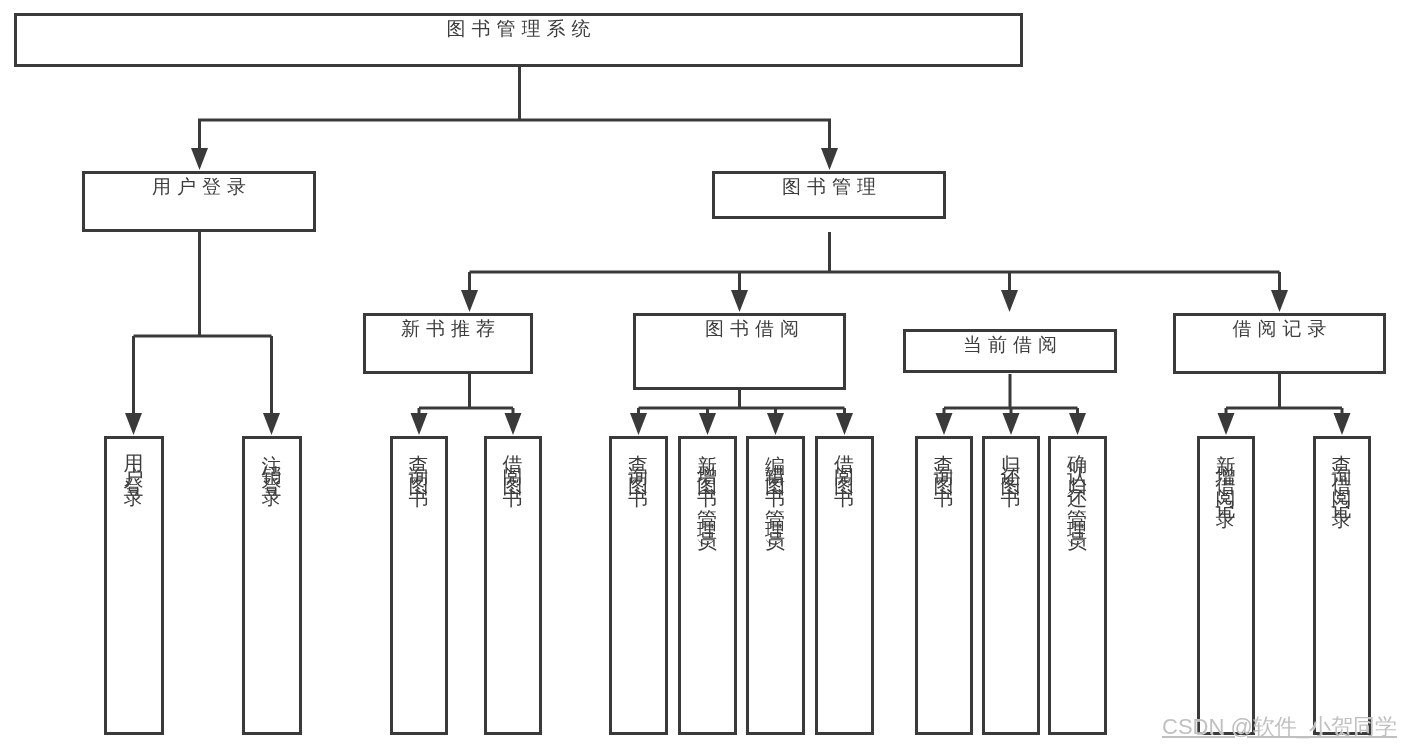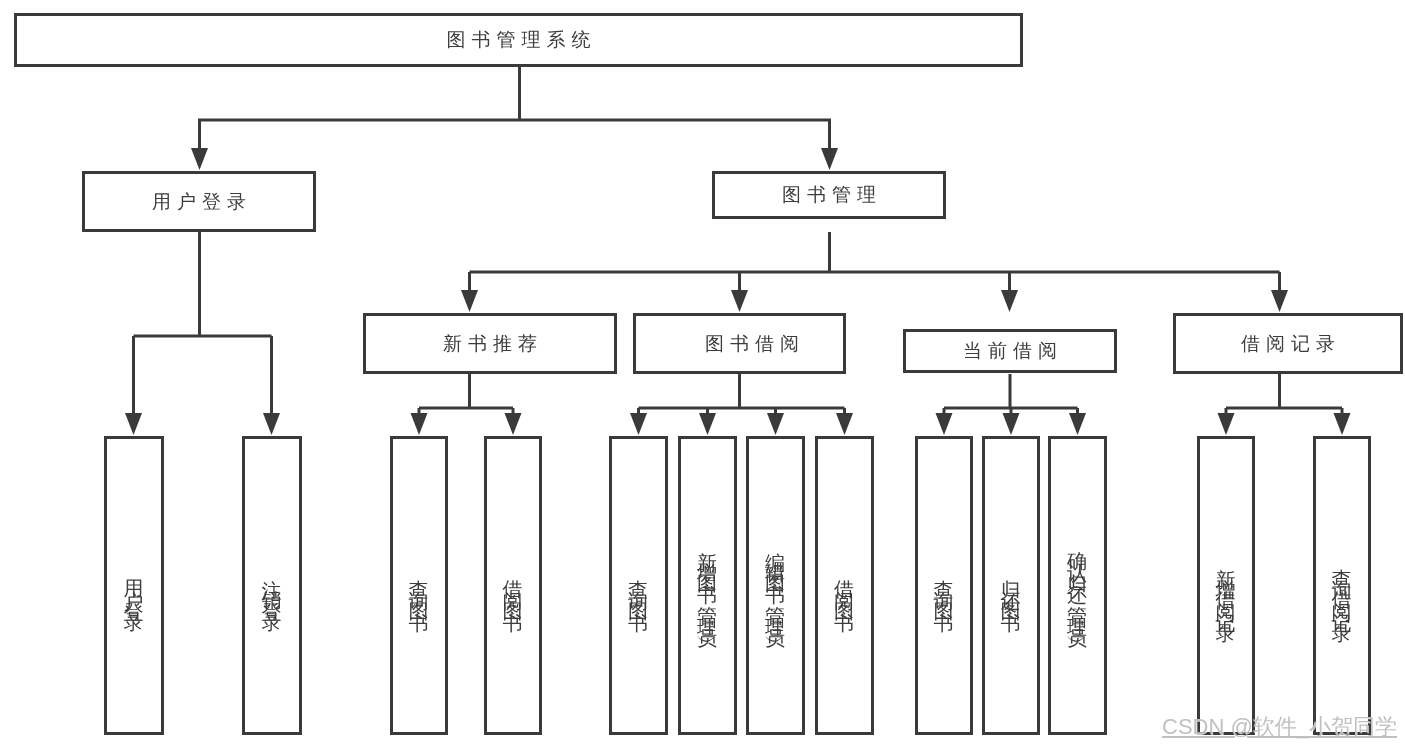--- a/index.html
+++ b/index.html
@@ -13,21 +13,21 @@
   body{font-family:"Liberation Sans","DejaVu Sans",sans-serif;}
   .canvas{
     position:relative;width:1405px;height:747px;background:var(--bg);overflow:hidden;
   }
   .connectors{position:absolute;left:0;top:0;pointer-events:none;}
   .connectors path{stroke:var(--line);stroke-width:3;fill:none;}
   .connectors polygon{fill:var(--line);stroke:none;}
   .box{
     position:absolute;box-sizing:border-box;background:var(--box_bg);
     border:3px solid var(--line);color:var(--text);
-    display:flex;align-items:center;justify-content:center;
+    display:flex;align-items:flex-start;justify-content:center;
   }
   .h-label{font-size:19px;letter-spacing:6px;text-indent:6px;white-space:nowrap;}
   .v-label .vtext{
     writing-mode:vertical-rl;text-orientation:mixed;
     font-size:20px;letter-spacing:11px;line-height:1;
     display:inline-block;
   }
   .watermark{
     position:absolute;left:1162px;top:712px;width:240px;
     font-size:22px;color:var(--watermark);white-space:nowrap;
@@ -74,30 +74,30 @@
     <span>图书管理系统</span>
   </div>
 
   <div class="box h-label" style="left:82px;top:171px;width:234px;height:61px;">
     <span>用户登录</span>
   </div>
   <div class="box h-label" style="left:712px;top:171px;width:234px;height:48px;">
     <span>图书管理</span>
   </div>
 
-  <div class="box h-label" style="left:363px;top:313px;width:254px;height:61px;">
+  <div class="box h-label" style="left:363px;top:313px;width:170px;height:61px;">
     <span>新书推荐</span>
   </div>
-  <div class="box h-label" style="left:633px;top:313px;width:213px;height:61px;padding-left:25px;">
+  <div class="box h-label" style="left:633px;top:313px;width:213px;height:77px;padding-left:25px;">
     <span>图书借阅</span>
   </div>
   <div class="box h-label" style="left:903px;top:329px;width:214px;height:44px;">
     <span>当前借阅</span>
   </div>
-  <div class="box h-label" style="left:1173px;top:313px;width:230px;height:61px;">
+  <div class="box h-label" style="left:1173px;top:313px;width:213px;height:61px;">
     <span>借阅记录</span>
   </div>
 
   <div class="box v-label" style="left:104px;top:436px;width:60px;height:299px;">
     <span class="vtext">用户登录</span>
   </div>
   <div class="box v-label" style="left:242px;top:436px;width:60px;height:299px;">
     <span class="vtext">注销登录</span>
   </div>
 

